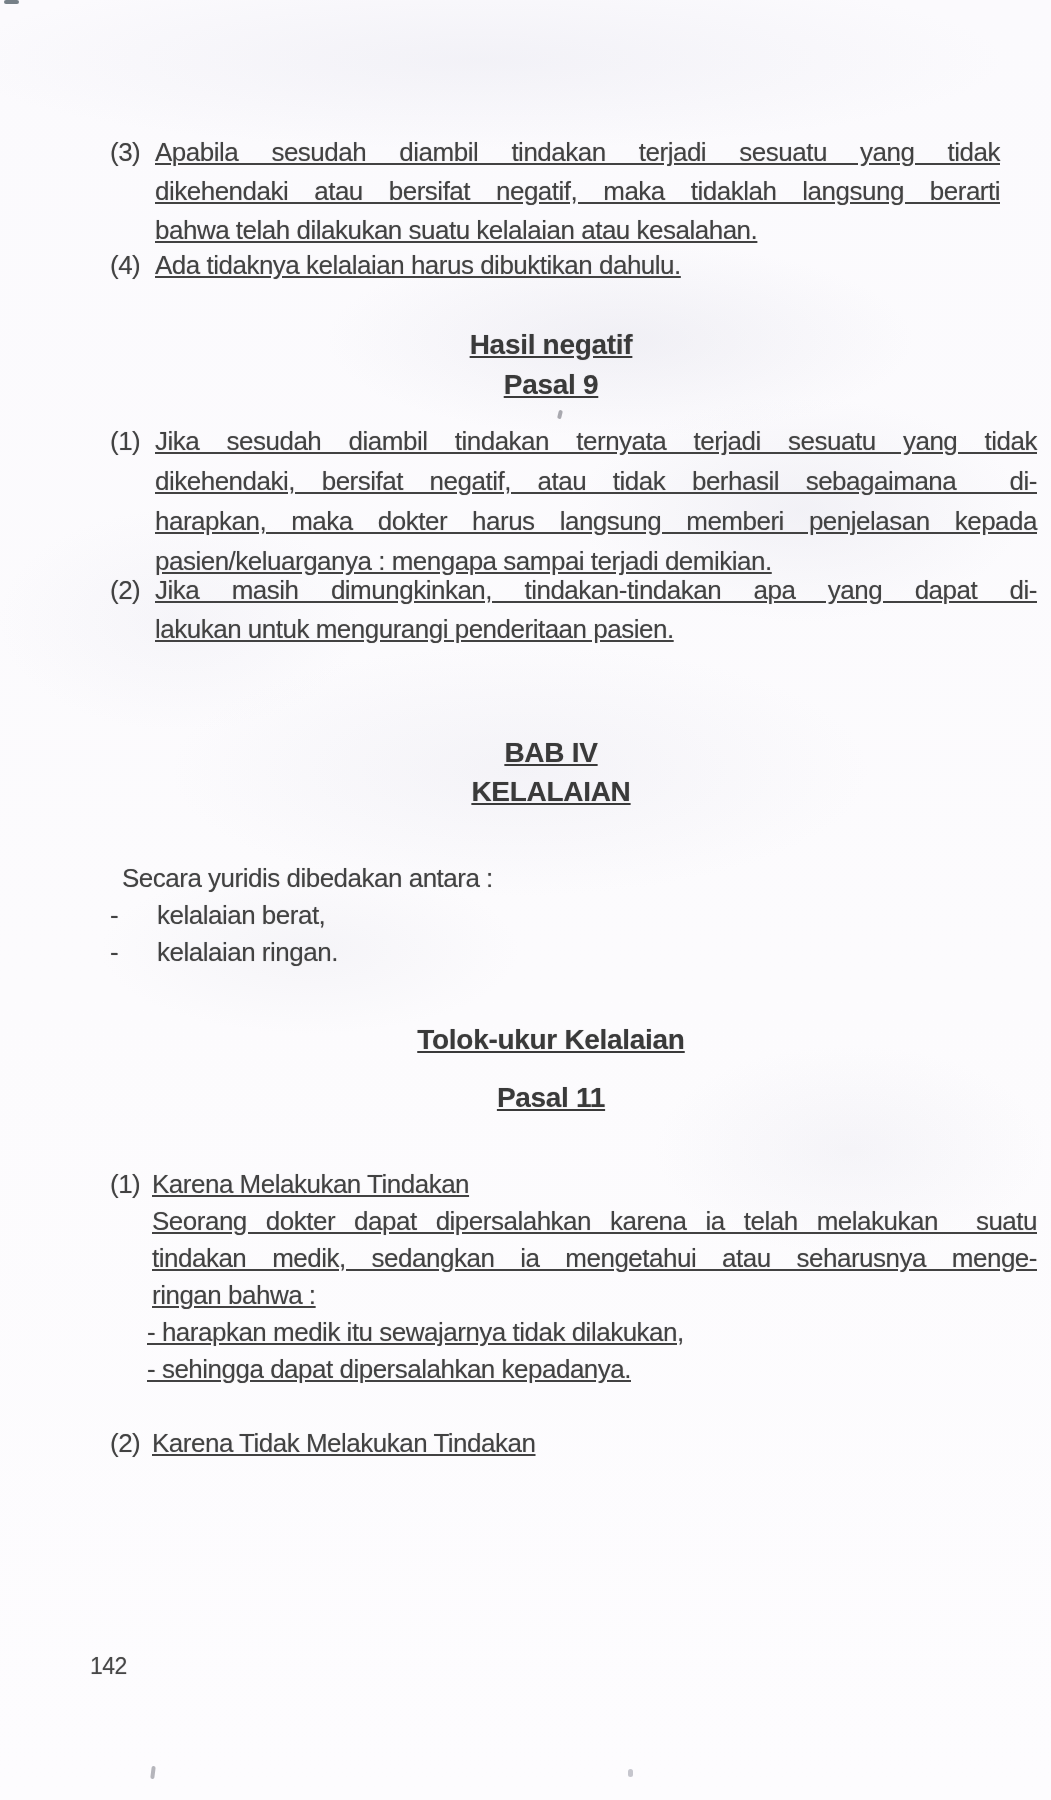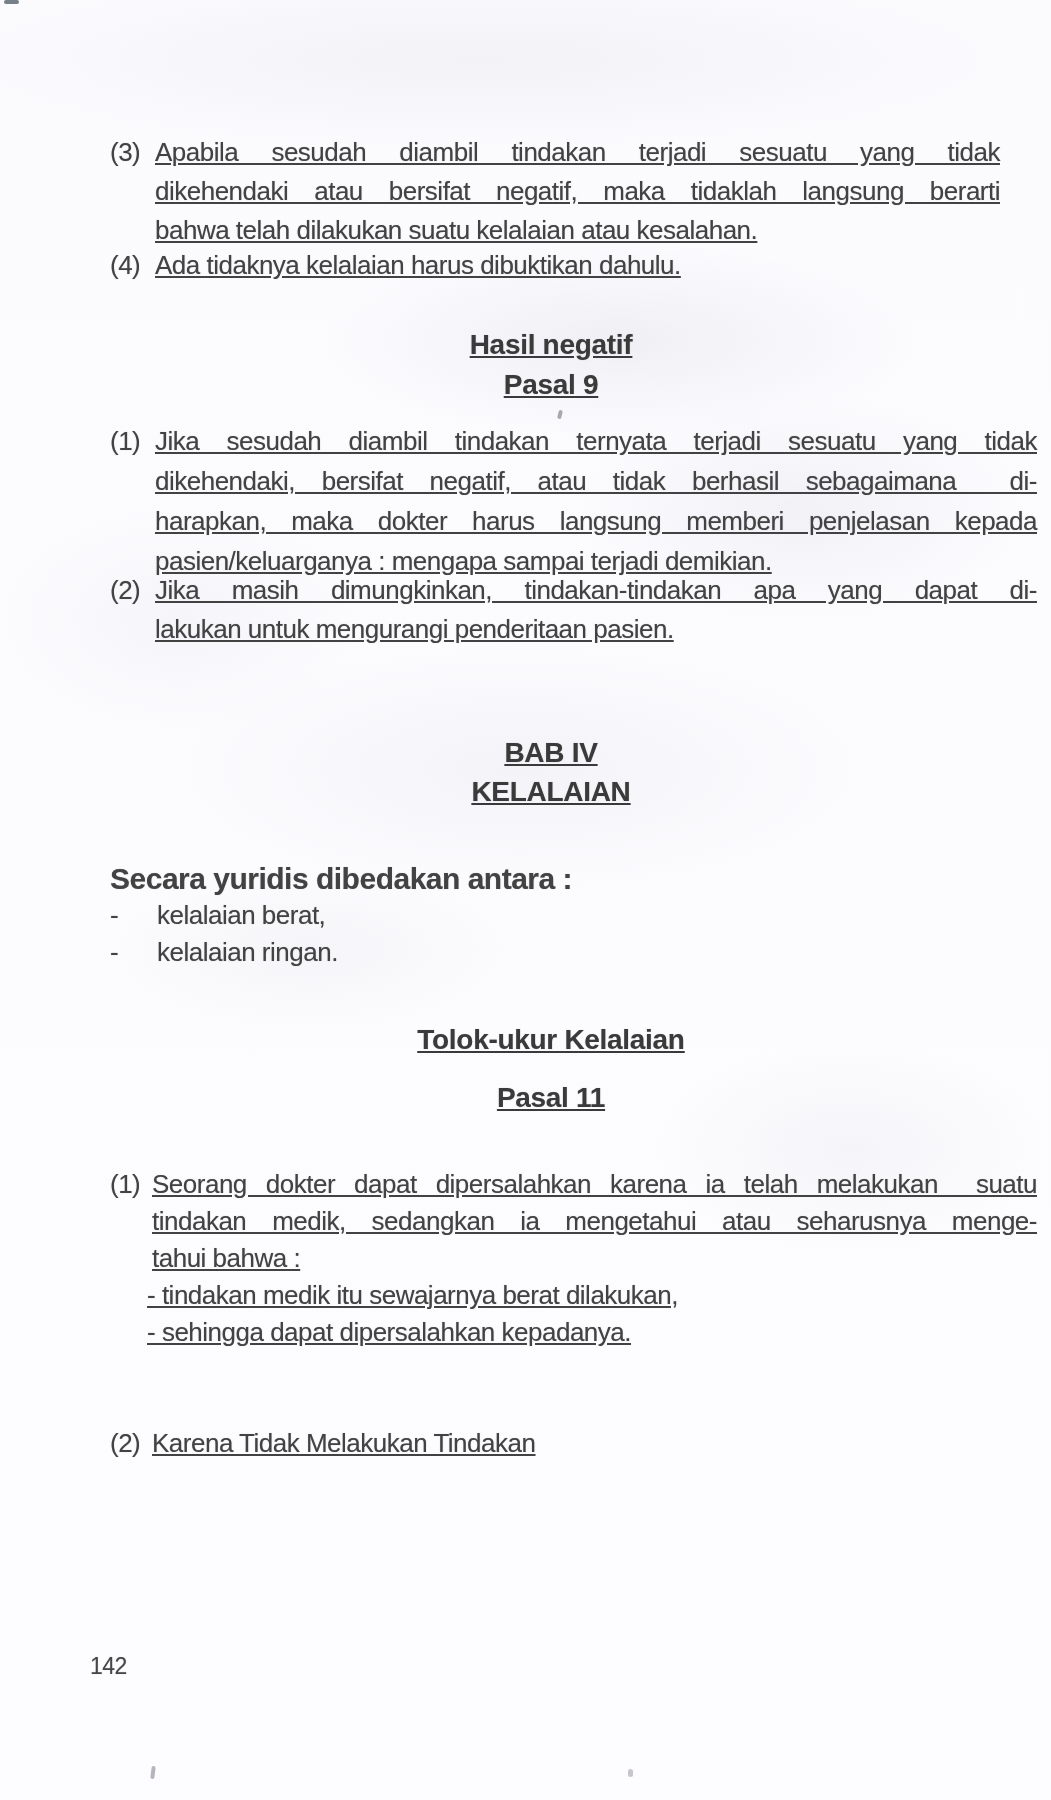--- a/index.html
+++ b/index.html
@@ -48,21 +48,21 @@
     line-height: 39px;
     color: #3a3a3a;
     letter-spacing: -0.3px;
   }
   .b-item3 { top: 133px; width: 845px; padding-left: 45px; }
   .b-item4 { top: 246px; width: 845px; padding-left: 45px; }
   .b-hasil { top: 325px; line-height: 40px; }
   .b-p9i1  { top: 421px; width: 882px; padding-left: 45px; line-height: 40px; }
   .b-p9i2  { top: 571px; width: 882px; padding-left: 45px; }
   .b-bab4  { top: 733px; }
-  .b-intro { position: absolute; left: 110px; top: 860px; font-size: 30px; line-height: 37px; font-weight: bold; }
+  .b-intro { position: absolute; left: 122px; top: 860px; font-size: 26px; line-height: 37px; }
   .b-dashlist { position: absolute; left: 110px; top: 897px; width: 845px; font-size: 26px; line-height: 37px; }
   .dash-row { position: relative; padding-left: 47px; }
   .dash-row .dash { position: absolute; left: 0; top: 0; }
   .b-tolok  { top: 1020px; }
   .b-pasal11 { top: 1078px; }
   .b-p11i1 { top: 1166px; width: 885px; padding-left: 42px; line-height: 37px; }
   .b-p11i1 .sub { margin-left: -5px; }
   .b-p11i2 { top: 1425px; width: 885px; padding-left: 42px; line-height: 37px; }
   .page-number {
     position: absolute;
@@ -138,24 +138,25 @@
   <div class="heading b-tolok">
     <div class="line">Tolok-ukur Kelalaian</div>
   </div>
 
   <div class="heading b-pasal11">
     <div class="line">Pasal 11</div>
   </div>
 
   <div class="hang b-p11i1">
     <span class="marker">(1)</span>
+    <div class="line">Karena Melakukan Tindakan</div>
     <div class="line j">Seorang dokter dapat dipersalahkan karena ia telah melakukan &nbsp;suatu</div>
     <div class="line j">tindakan medik, sedangkan ia mengetahui atau seharusnya menge-</div>
-    <div class="line">tahui bahwa :</div>
-    <div class="line sub">- tindakan medik itu sewajarnya berat dilakukan,</div>
+    <div class="line">ringan bahwa :</div>
+    <div class="line sub">- harapkan medik itu sewajarnya tidak dilakukan,</div>
     <div class="line sub">- sehingga dapat dipersalahkan kepadanya.</div>
   </div>
 
   <div class="hang b-p11i2">
     <span class="marker">(2)</span>
     <div class="line">Karena Tidak Melakukan Tindakan</div>
   </div>
 
   <div class="page-number">142</div>
 

